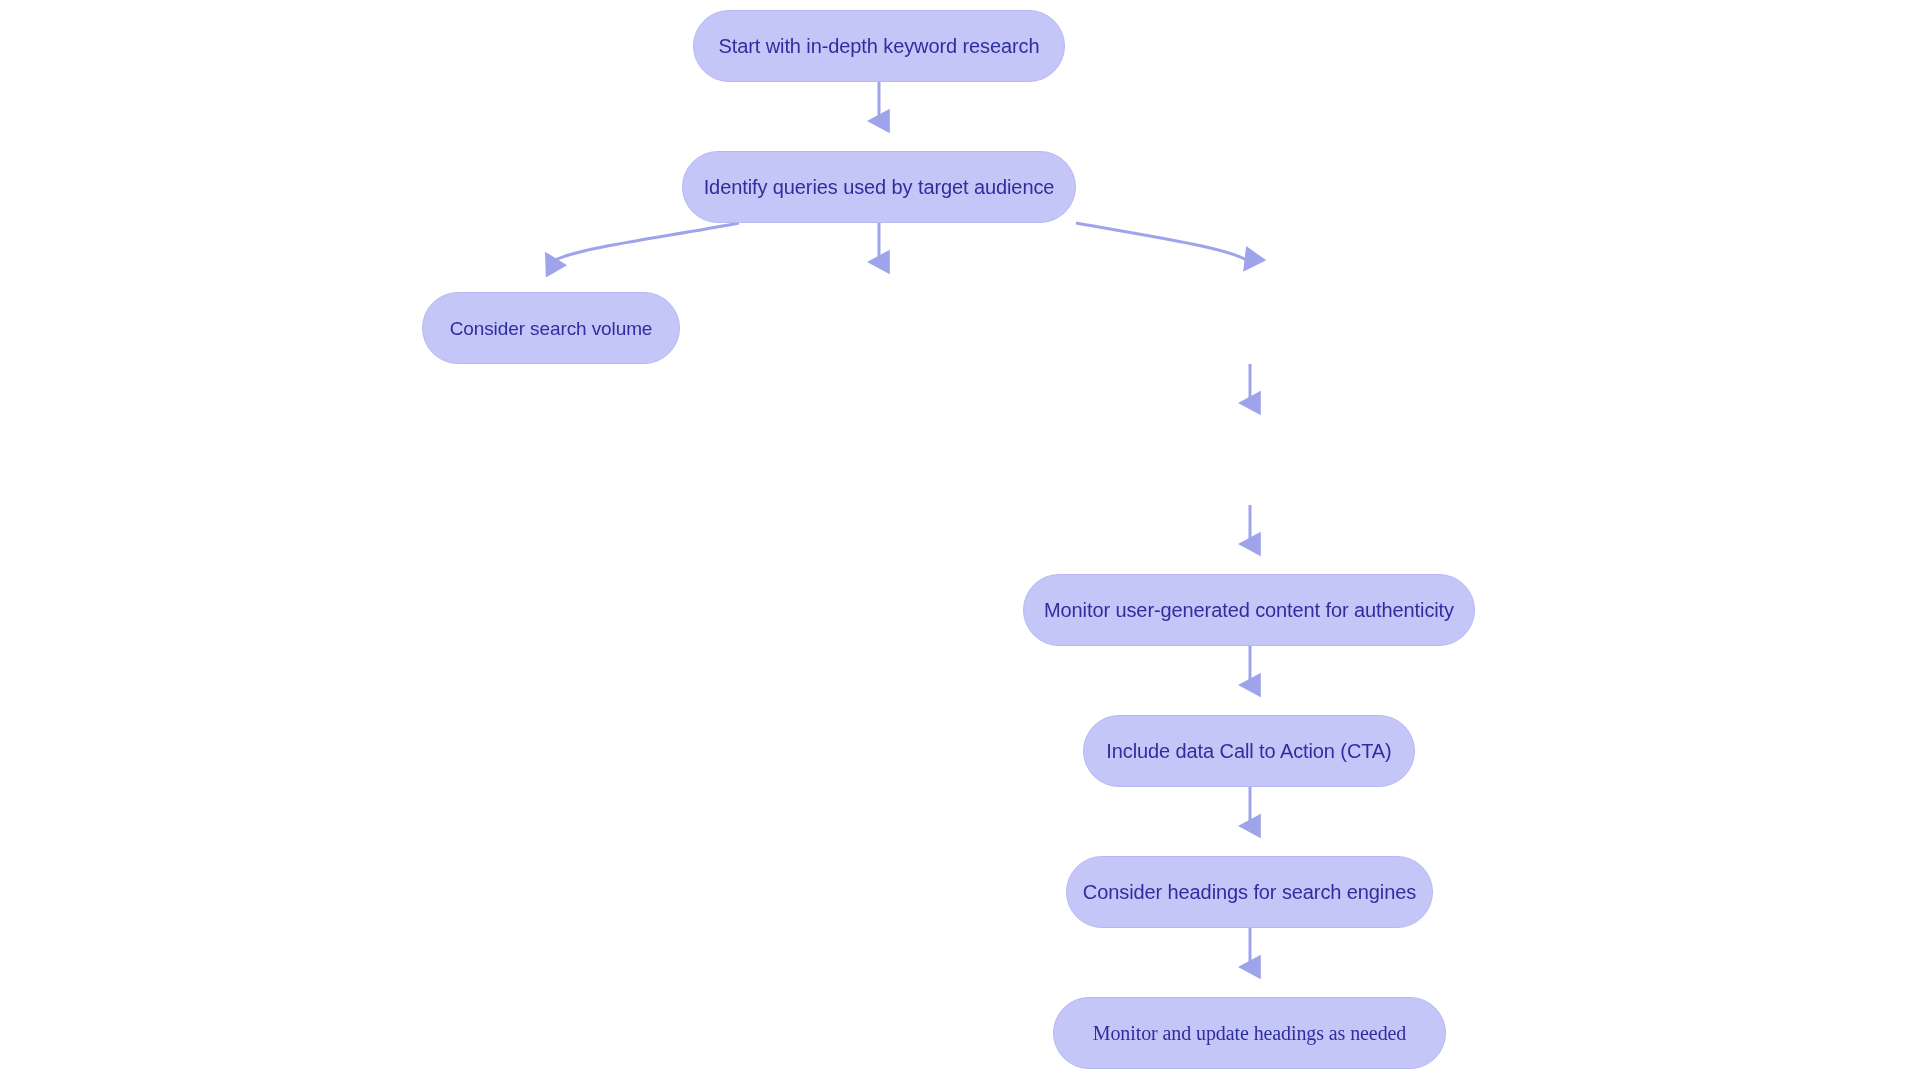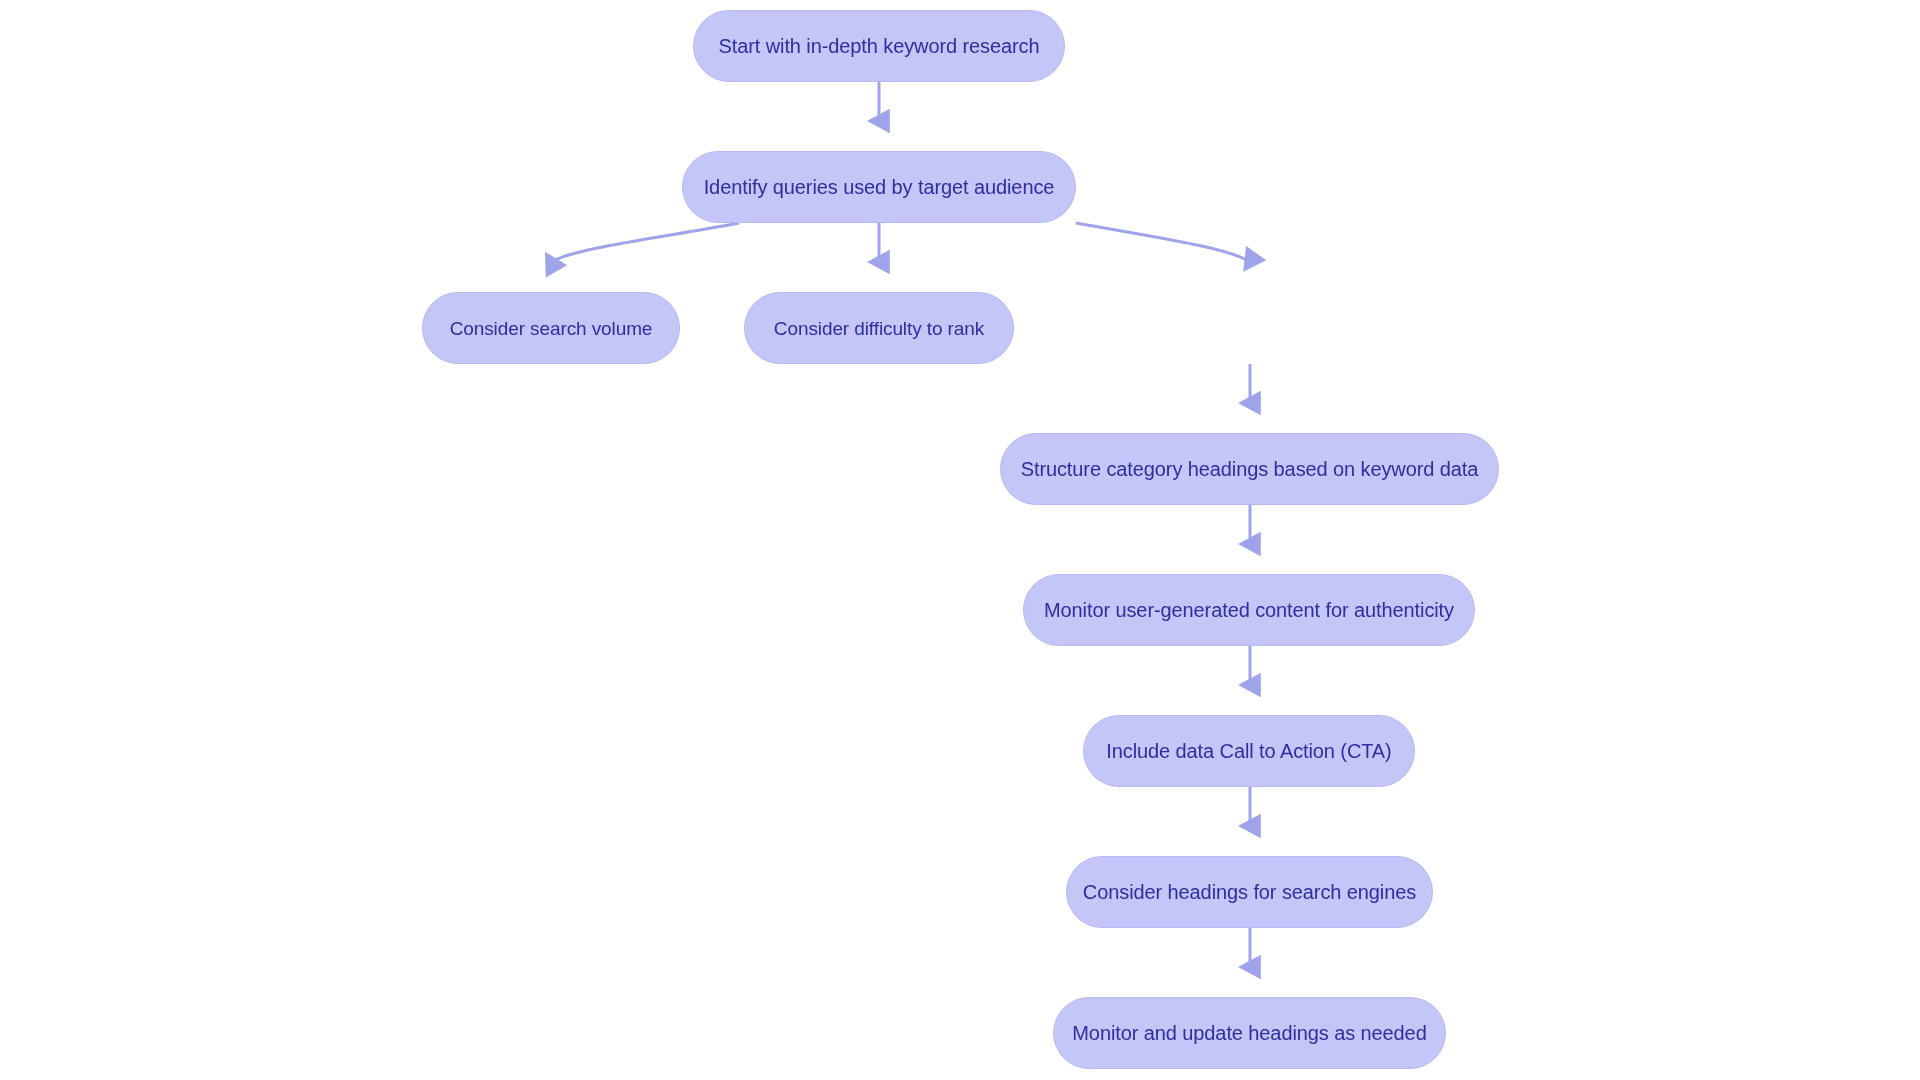--- a/index.html
+++ b/index.html
@@ -85,38 +85,32 @@
   </div>
 
   <div class="node" style="left: 682px; top: 151px; width: 394px; height: 72px; font-size: 20px; background: rgb(197, 198, 248); border-color: rgb(182, 183, 243); color: rgb(46, 46, 158);">
     <span class="node-label">Identify queries used by target audience</span>
   </div>
 
   <div class="node" style="left: 422px; top: 292px; width: 258px; height: 72px; font-size: 19px; background: rgb(197, 198, 248); border-color: rgb(182, 183, 243); color: rgb(46, 46, 158);">
     <span class="node-label">Consider search volume</span>
   </div>
 
-  <div class="node" style="left: 744px; top: 292px; width: 270px; height: 72px; font-size: 19px; background: rgb(197, 198, 248); border-color: rgb(182, 183, 243); color: rgb(46, 46, 158);">
-    <span class="node-label">Consider difficulty to rank</span>
-  </div>
 
 
-  <div class="node" style="left: 1000px; top: 433px; width: 499px; height: 72px; font-size: 20px; background: rgb(197, 198, 248); border-color: rgb(182, 183, 243); color: rgb(46, 46, 158);">
-    <span class="node-label">Structure category headings based on keyword data</span>
-  </div>
 
   <div class="node" style="left: 1023px; top: 574px; width: 452px; height: 72px; font-size: 20px; background: rgb(197, 198, 248); border-color: rgb(182, 183, 243); color: rgb(46, 46, 158);">
     <span class="node-label">Monitor user-generated content for authenticity</span>
   </div>
 
   <div class="node" style="left: 1083px; top: 715px; width: 332px; height: 72px; font-size: 20px; background: rgb(197, 198, 248); border-color: rgb(182, 183, 243); color: rgb(46, 46, 158);">
     <span class="node-label">Include data Call to Action (CTA)</span>
   </div>
 
   <div class="node" style="left: 1066px; top: 856px; width: 367px; height: 72px; font-size: 20px; background: rgb(197, 198, 248); border-color: rgb(182, 183, 243); color: rgb(46, 46, 158);">
     <span class="node-label">Consider headings for search engines</span>
   </div>
 
-  <div class="node" style="left: 1053px; top: 997px; width: 393px; height: 72px; font-size: 20px; background: rgb(197, 198, 248); border-color: rgb(182, 183, 243); color: rgb(46, 46, 158);">
+  <div class="node" style="left: 1053px; top: 997px; width: 393px; height: 72px; font-size: 20px; background: rgb(197, 198, 248); border-color: rgb(182, 183, 243); color: rgb(46, 46, 158); font-family: Liberation Serif, serif;">
     <span class="node-label">Monitor and update headings as needed</span>
   </div>
 
 </div>
 
 </body></html>

